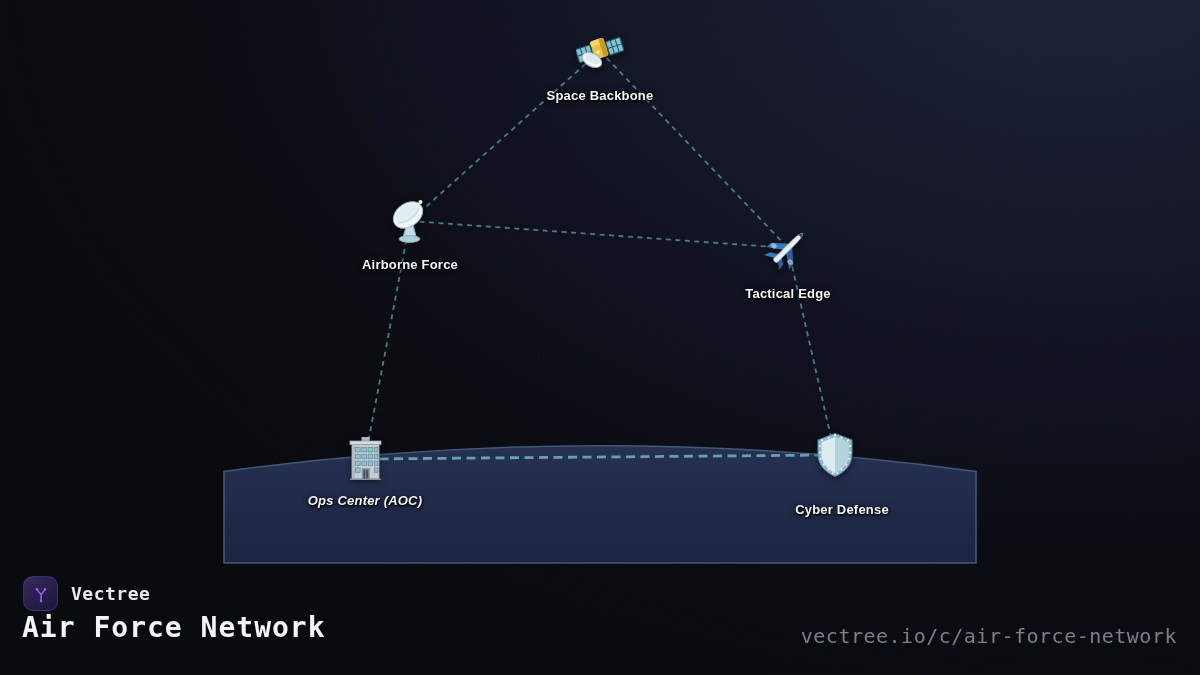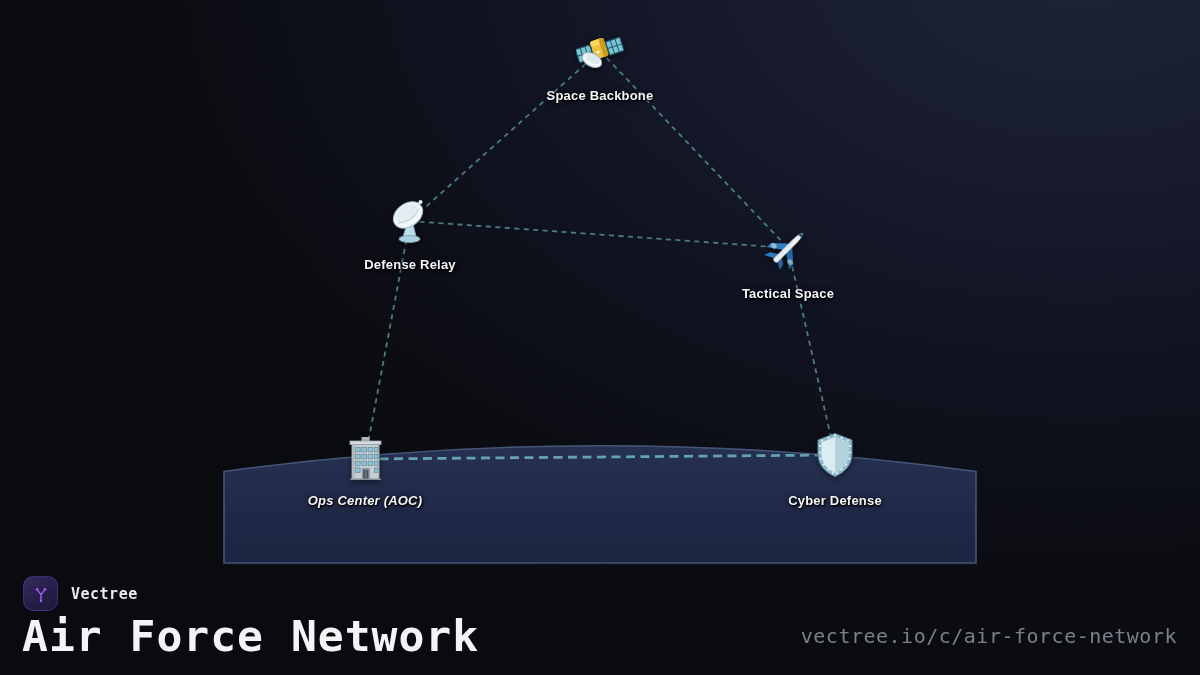--- a/index.html
+++ b/index.html
@@ -59,26 +59,26 @@
     width:35px; height:35px; border-radius:10px;
     background:linear-gradient(145deg,#362b60 0%,#261e49 55%,#1c1738 100%);
     border:1px solid rgba(138,92,246,.25);
     display:flex; align-items:center; justify-content:center;
   }
   .logo svg { width:24px; height:24px; }
   .logo .lg-stroke { stroke:var(--logo-glyph,#a55cf5); }
   .logo .lg-fill   { fill:var(--logo-glyph,#a55cf5); }
   .brand-name {
     font-family:"DejaVu Sans Mono", monospace;
-    font-weight:bold; font-size:15px; color:#e9eaec; letter-spacing:.5px;
+    font-weight:bold; font-size:18px; color:#e9eaec; letter-spacing:.5px;
   }
   .title {
     position:absolute; left:22px; top:611px;
     font-family:"DejaVu Sans Mono", monospace;
-    font-weight:bold; font-size:43px; color:#f4f4f6; letter-spacing:1px;
+    font-weight:bold; font-size:28px; color:#f4f4f6; letter-spacing:1px;
   }
   .url {
     position:absolute; right:23px; top:624px;
     font-family:"DejaVu Sans Mono", monospace;
     font-size:20px; color:#7b8089; letter-spacing:.5px;
   }
 </style>
 </head>
 <body>
 
@@ -130,39 +130,39 @@
     <ellipse cx="23.5" cy="42" rx="10.5" ry="3.4" fill="#a9d2de" stroke="#7fa9b6" stroke-width="1"></ellipse>
     <g transform="rotate(-35 22 18)">
       <ellipse cx="22" cy="18" rx="16" ry="11.5" fill="#f2f7f9" stroke="#9db3bd" stroke-width="1"></ellipse>
       <ellipse cx="22" cy="16.3" rx="12.5" ry="8.2" fill="#e2edf1"></ellipse>
       <path d="M9 19 Q22 26 35 19" stroke="#c2d4da" stroke-width="1" fill="none"></path>
     </g>
     <path d="M22 17 L34 5.5" stroke="#dfe9ec" stroke-width="1.6"></path>
     <circle cx="34.5" cy="5" r="2" fill="#e8f1f4"></circle>
   </svg>
       </span>
-    <div class="node-label" style="top: 43px;">Defense Relay</div>
+    <div class="node-label" style="top: 43px;">Airborne Force</div>
   </div>
     <div class="node" style="left: 788px; top: 248px;">
     <span class="node-icon">
         <svg viewBox="0 0 48 48">
     <g transform="rotate(-45 24 24)">
       <path d="M8 23 L2 12 L8.5 14.5 L13 22 Z" fill="#2f7cc0"></path>
       <path d="M8 25 L2.5 33.5 L9 32 L13 26 Z" fill="#2565a3"></path>
       <path d="M20 23 L9.5 8 L16 8.5 L27.5 21.5 Z" fill="#2f7cc0"></path>
       <path d="M20 25 L9.5 40 L16 39.5 L27.5 26.5 Z" fill="#2565a3"></path>
       <ellipse cx="15.5" cy="12.5" rx="2.4" ry="3" fill="#9fb9cb"></ellipse>
       <ellipse cx="15.5" cy="35.5" rx="2.4" ry="3" fill="#8aa7ba"></ellipse>
       <path d="M6 21.5 H34 Q42 21.5 45 24 Q42 26.5 34 26.5 H6 Q3.8 24 6 21.5 Z" fill="#eef1f4" stroke="#b7c1c8" stroke-width="0.8"></path>
       <path d="M40 21.8 Q44 22.8 45 24 Q44 25.2 40 26.2 Q41.8 24 40 21.8 Z" fill="#1d4f74"></path>
       <path d="M10 23.2 H32" stroke="#c3ccd3" stroke-width="0.9" stroke-dasharray="1.6 1.6"></path>
     </g>
   </svg>
       </span>
-    <div class="node-label" style="top: 45px;">Tactical Space</div>
+    <div class="node-label" style="top: 45px;">Tactical Edge</div>
   </div>
     <div class="node" style="left: 365px; top: 459px;">
     <span class="node-icon">
         <svg viewBox="0 0 48 48">
     <rect x="20.5" y="2" width="8" height="5" fill="#aeb6bd"></rect>
     <rect x="9" y="6" width="31" height="3.5" fill="#d7dce0" stroke="#9aa3ab" stroke-width="0.8"></rect>
     <rect x="11" y="9.5" width="27" height="34.5" fill="#c6ccd2" stroke="#99a2aa" stroke-width="1"></rect>
     <rect x="11" y="9.5" width="3" height="34.5" fill="#b2b9c0"></rect>
     <g fill="#8fc4d4" stroke="#5d8999" stroke-width="0.7">
       <rect x="14.5" y="12.5" width="4.6" height="4.4"></rect>
@@ -208,21 +208,21 @@
             <circle cx="11" cy="9.3" r="1"></circle>
             <circle cx="8.8" cy="15" r="1"></circle>
       <circle cx="8.8" cy="21.5" r="1"></circle>
             <circle cx="9.7" cy="27.8" r="1"></circle>
             <circle cx="12.8" cy="33.6" r="1"></circle>
       <circle cx="17.4" cy="38.6" r="1"></circle>
             <circle cx="21.7" cy="42.3" r="1"></circle>
     </g>
   </svg>
       </span>
-    <div class="node-label" style="top: 45px;">Cyber Defense</div>
+    <div class="node-label" style="top: 54px; margin-left: 7px;">Cyber Defense</div>
   </div>
   </div>
 
 <div class="brand-row">
   <div class="logo">
     <svg viewBox="0 0 36 36">
       <path class="lg-stroke" d="M18 28 V19 M18 19 L12 11.5 M18 19 L24 11.5" fill="none" stroke-width="2.2" stroke-linecap="round"></path>
       <circle class="lg-fill" cx="12" cy="10.8" r="1.9"></circle>
       <circle class="lg-fill" cx="24" cy="10.8" r="1.9"></circle>
       <circle class="lg-fill" cx="18" cy="28.6" r="1.9"></circle>

